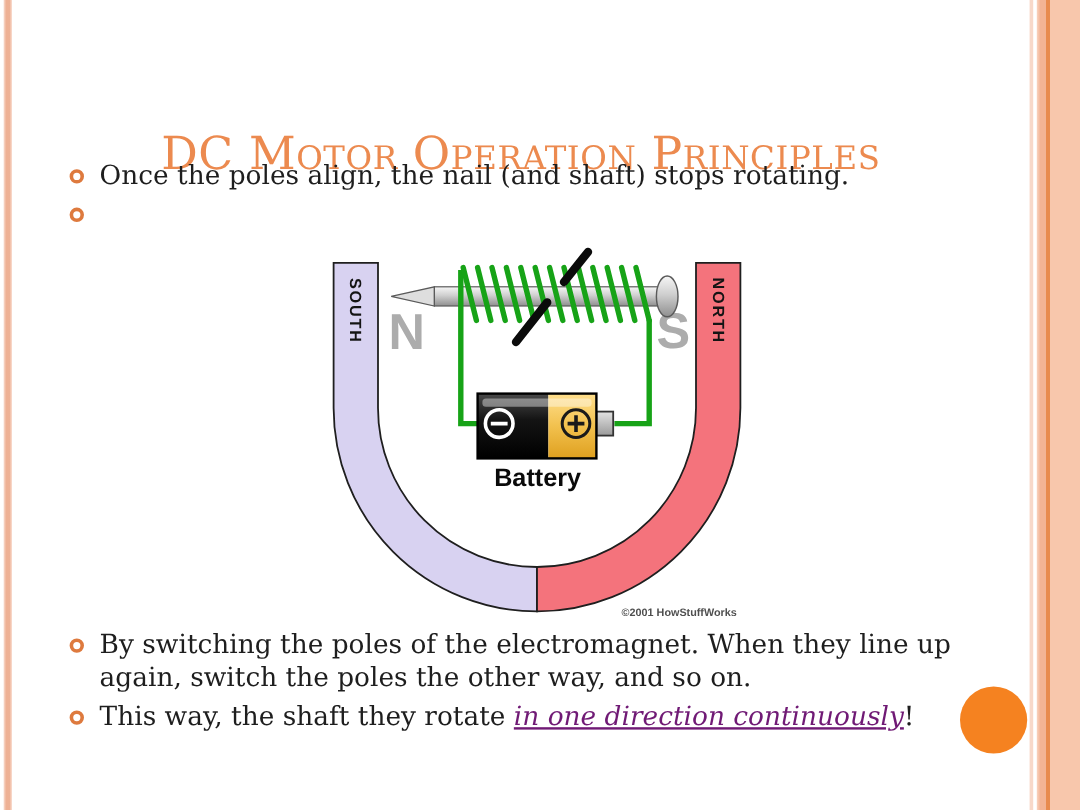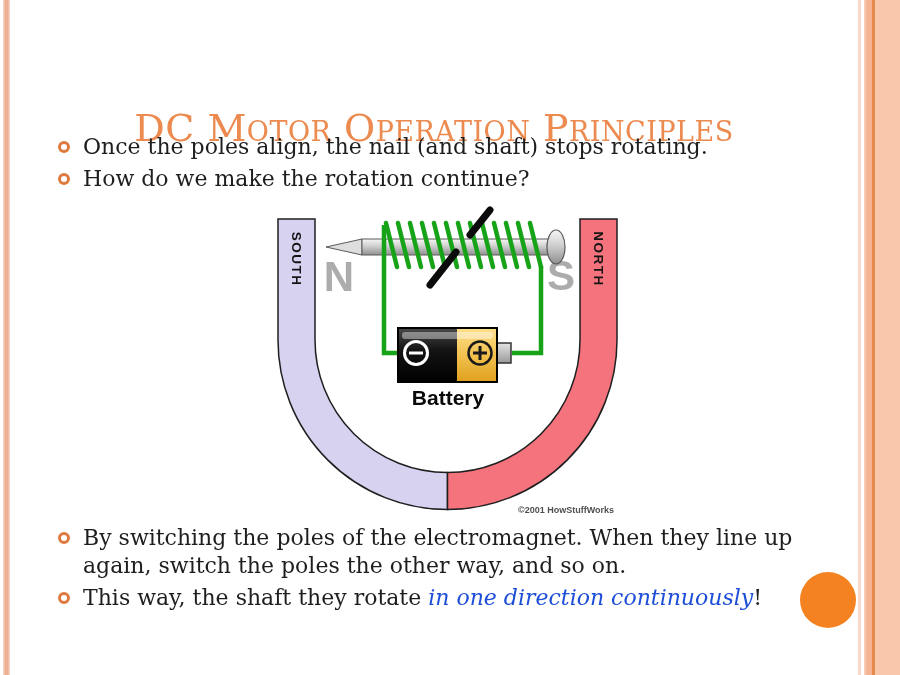--- a/index.html
+++ b/index.html
@@ -33,21 +33,21 @@
   
   .bullets{position:absolute;display:flex;flex-direction:column;gap:4px;z-index:2;}
   .bullets-top{left:55px;top:133px;width:812px;}
   .bullets-bottom{left:55px;top:524px;width:812px;}
   .bullet-item{display:flex;align-items:flex-start;}
   .bullet-ring{
     flex:0 0 auto;width:6px;height:6px;border:3.5px solid #de7a3e;border-radius:50%;
     margin:8px 13px 0 3px;background:#fff;
   }
   .bullet-text{font-size:22px;line-height:28px;color:#1e1e1e;}
-  .em-red{color:#1d4ed8;font-style:italic;}
+  .em-red{color:#701a75;font-style:italic;text-decoration:underline;}
   
   .diagram{position:absolute;left:258px;top:203px;width:368px;height:318px;z-index:2;}
   .svg-sans{font-family:"Liberation Sans", sans-serif;}
 </style>
 </head>
 <body>
 
 <div class="border-left"></div>
 <div class="border-right-line"></div>
 <div class="border-right-band"></div>
@@ -55,21 +55,20 @@
 
 <h1 class="slide-title">DC Motor Operation Principles</h1>
 
 <div class="bullets bullets-top">
   <div class="bullet-item">
     <span class="bullet-ring"></span>
     <div class="bullet-text">Once the poles align, the nail (and shaft) stops rotating.</div>
   </div>
   <div class="bullet-item">
     <span class="bullet-ring"></span>
-    <div class="bullet-text">How do we make the rotation continue?</div>
   </div>
 </div>
 
 <svg class="diagram" viewBox="0 0 368 318" xmlns="http://www.w3.org/2000/svg">
   <defs>
     <linearGradient id="nailGrad" x1="0" y1="0" x2="0" y2="1">
       <stop offset="0" stop-color="#f6f6f6"></stop>
       <stop offset="0.45" stop-color="#cfcfcf"></stop>
       <stop offset="1" stop-color="#8f8f8f"></stop>
     </linearGradient>

